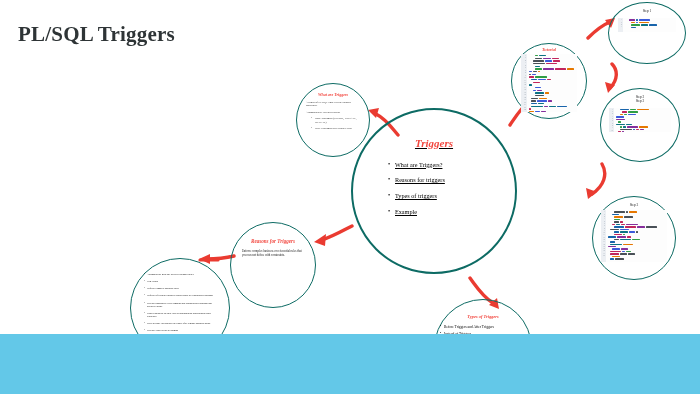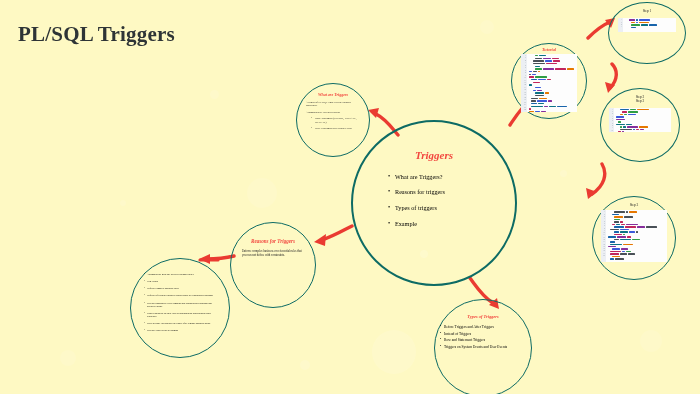--- a/index.html
+++ b/index.html
@@ -3,23 +3,23 @@
 <meta charset="utf-8">
 <style>
   html, body {
     margin: 0;
     padding: 0;
     background: #63c8e8;
   }
   #canvas {
     position: relative;
     width: 700px;
-    height: 394px;
+    height: 334px;
     overflow: hidden;
-    background: #fef9c3;
+    background: #ffffff;
     font-family: "Liberation Serif", serif;
   }
   
   .bokeh {
     position: absolute;
     border-radius: 50%;
     background: #ffffff;
     pointer-events: none;
   }
   #deck-title {
@@ -69,22 +69,23 @@
   }
   ul.bullets > li:before {
     content: "\2022";
     position: absolute;
     left: 0;
     top: -1px;
   }
 
   
   #node-triggers {
-    left: 351px; top: 120px; width: 166px; height: 166px;
+    left: 351px; top: 108px; width: 166px; height: 166px;
     border-width: 2px;
+    text-decoration: underline;
   }
   #node-triggers .node-title { font-size: 11px; margin-top: 27px; }
   #node-triggers ul.bullets {
     margin-top: 12px;
     font-size: 6.2px;
     width: 92px;
     line-height: 1.1;
   }
   #node-triggers ul.bullets > li { margin-bottom: 9px; }
 

